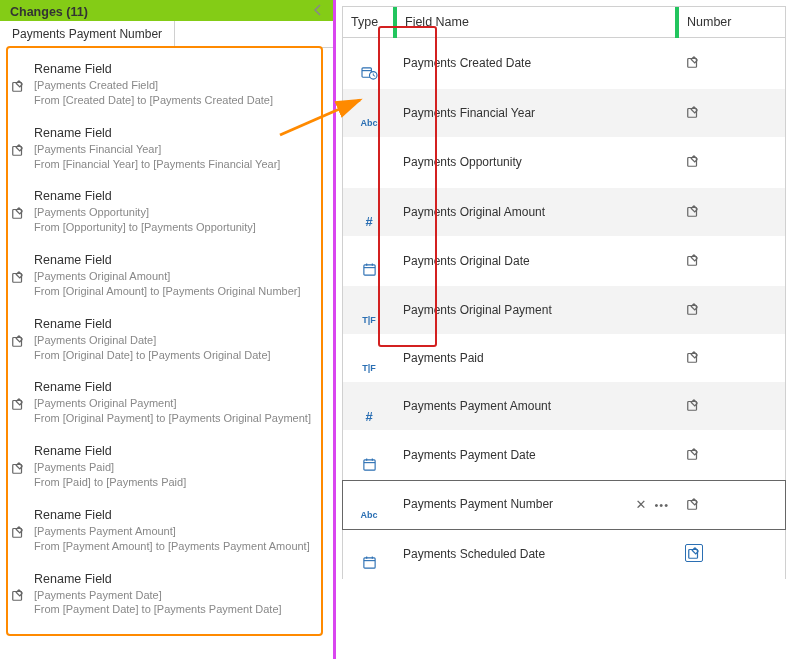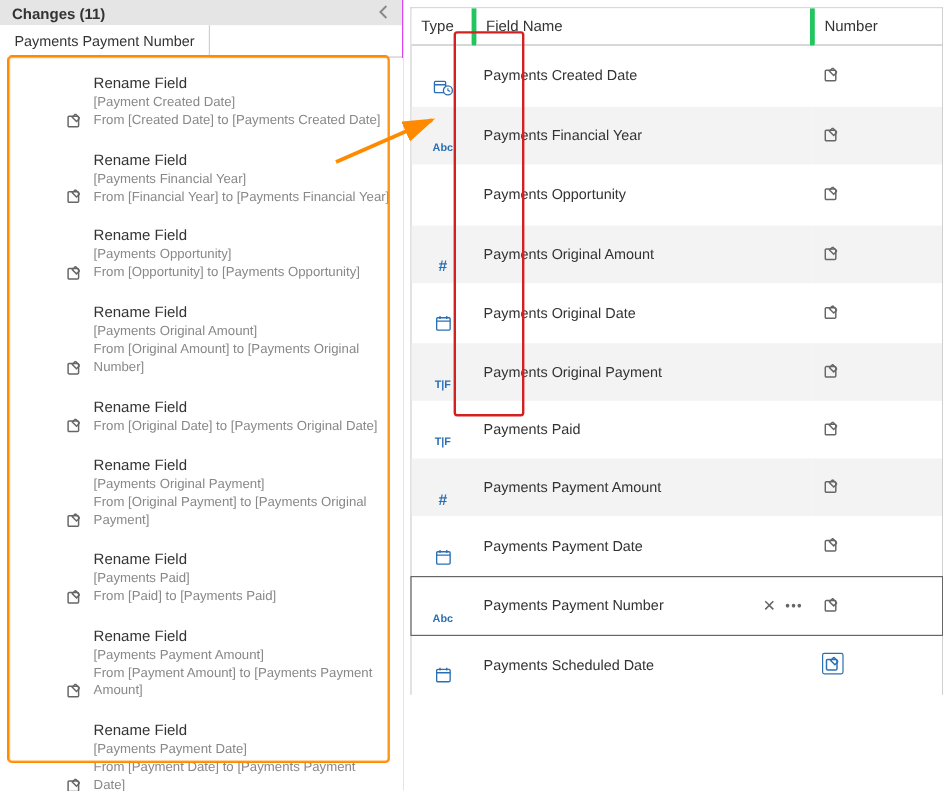--- a/index.html
+++ b/index.html
@@ -18,22 +18,22 @@
     position: relative;
   }
   .container {
     display: flex;
     width: 100%;
     height: 100%;
   }
   
   .left-panel {
     width: 336px;
-    border-right: 1px solid #d946ef;
-    background: #e5e5e5;
+    border-right: 3px solid #d946ef;
+    background: #84cc16;
     display: flex;
     flex-direction: column;
     position: relative;
   }
   .changes-header {
     display: flex;
     justify-content: space-between;
     align-items: center;
     padding: 4px 10px 2px 10px;
     font-weight: 700;
@@ -65,24 +65,23 @@
     margin-bottom: -1px;
   }
   .changes-list {
     flex: 1;
     overflow-y: auto;
     padding: 6px 8px;
     background: #fff;
   }
   .change-item {
     display: flex;
-    align-items: flex-end;
+    align-items: center;
     gap: 8px;
     padding: 8px 2px 10px 2px;
-    margin-left: 44px;
   }
   .change-icon {
     width: 16px;
     height: 16px;
     color: #666;
     flex-shrink: 0;
     margin-top: 2px;
     display: flex;
     align-items: center;
     justify-content: center;
@@ -226,21 +225,21 @@
     <div class="changes-list" id="changes-list">
   <div class="change-item">
     <span class="change-icon">
       <svg class="edit" viewBox="0 0 16 16">
               <rect x="2" y="4" width="10" height="10" rx="1"></rect>
               <path d="M9 2 L13 6 M9 2 L6 5 L10 9 L13 6"></path>
             </svg>
     </span>
     <div class="change-body">
       <div class="change-title">Rename Field</div>
-      <div class="change-sub">[Payment Created Date]</div>
+      <div class="change-sub">[Payments Created Field]</div>
       <div class="change-sub">From [Created Date] to [Payments Created Date]</div>
     </div>
   </div>
 
   <div class="change-item">
     <span class="change-icon">
       <svg class="edit" viewBox="0 0 16 16">
               <rect x="2" y="4" width="10" height="10" rx="1"></rect>
               <path d="M9 2 L13 6 M9 2 L6 5 L10 9 L13 6"></path>
             </svg>
@@ -282,20 +281,21 @@
 
   <div class="change-item">
     <span class="change-icon">
       <svg class="edit" viewBox="0 0 16 16">
               <rect x="2" y="4" width="10" height="10" rx="1"></rect>
               <path d="M9 2 L13 6 M9 2 L6 5 L10 9 L13 6"></path>
             </svg>
     </span>
     <div class="change-body">
       <div class="change-title">Rename Field</div>
+      <div class="change-sub">[Payments Original Date]</div>
       <div class="change-sub">From [Original Date] to [Payments Original Date]</div>
     </div>
   </div>
 
   <div class="change-item">
     <span class="change-icon">
       <svg class="edit" viewBox="0 0 16 16">
               <rect x="2" y="4" width="10" height="10" rx="1"></rect>
               <path d="M9 2 L13 6 M9 2 L6 5 L10 9 L13 6"></path>
             </svg>

